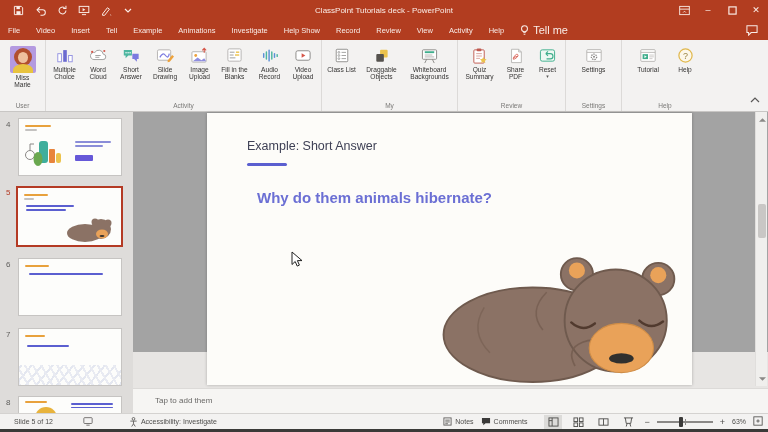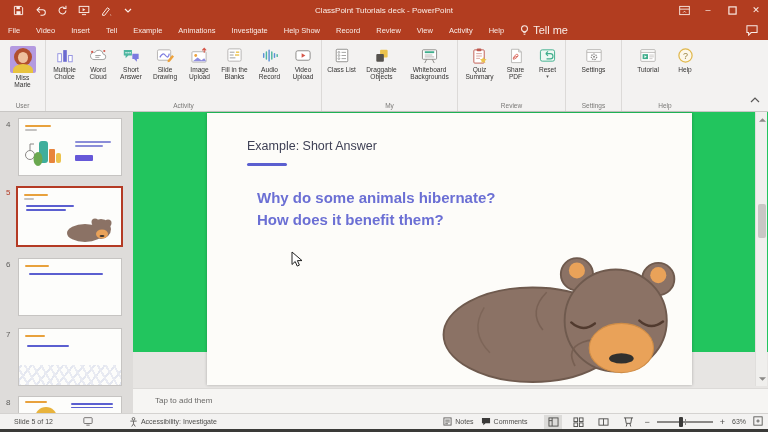--- a/index.html
+++ b/index.html
@@ -49,21 +49,21 @@
   .thumb { position:absolute; left:18px; top:0; width:104px; height:58px; background:#fdfdfb; border:1px solid #c6c4c2; overflow:hidden; }
   .thumb.sel { left:16px; width:107px; height:61px; border:2px solid #b43a24; }
   .mline { position:absolute; height:2px; border-radius:1px; }
   .o { background:#e8a13c; } .b { background:#8a8dd8; } .bb { background:#5b5fd0; } .g { background:#c4c2c0; }
   .mbtn { position:absolute; background:#6658d8; border-radius:1px; }
   .pattern7 { position:absolute; left:0; right:0; bottom:0; height:20px;
     background:repeating-linear-gradient(60deg,#e9ebf2 0 2px,transparent 2px 7px),repeating-linear-gradient(-50deg,#e4e7f0 0 2px,transparent 2px 8px); }
   .mound8 { position:absolute; left:16px; top:10px; width:22px; height:11px; background:#e8b33c; border-radius:11px 11px 0 0; }
 
   
-  .editor { position:absolute; top:112px; left:133px; right:0; height:240px; background:#22c55e; }
+  .editor { position:absolute; top:112px; left:133px; right:0; height:240px; background:#a3a3a3; }
   .slide { position:absolute; left:74px; top:1px; width:485px; height:272px; background:#fdfcf9; box-shadow:0 0 3px rgba(0,0,0,.25); }
   .slide-title { position:absolute; left:40px; top:26px; font-size:12.5px; color:#3f4156; }
   .title-underline { position:absolute; left:40px; top:50px; width:40px; height:3px; background:#5b5fd0; border-radius:2px; }
   .question { position:absolute; left:50px; top:74px; font-size:15px; font-weight:bold; color:#6b6fd4; line-height:1.45; }
   .bear { position:absolute; right:8px; bottom:2px; }
 
   
   .vscroll { position:absolute; right:1px; top:0; width:12px; height:274px; background:#f0efed; border-left:1px solid #e0dedc; }
   .vs-btn { position:absolute; left:0; width:12px; height:14px; display:flex; align-items:center; justify-content:center; color:#8a8886; font-size:6px; }
   .vs-thumb { position:absolute; left:2px; top:92px; width:8px; height:34px; background:#c9c7c5; border-radius:2px; }
@@ -485,22 +485,21 @@
         <div class="mline bb" style="left:52px;top:10px;width:42px;height:1px"></div>
       </div>
     </div>
   </div>
 
   <div class="editor">
     <div class="slide">
       <div class="slide-title">Example: Short Answer</div>
       <div class="title-underline"></div>
       <div class="question">
-        <div>Why do some animals hibernate?</div>
-        <div>How does it benefit them?</div>
+        <div>Why do them animals hibernate?</div>
       </div>
       <svg class="bear" width="252" height="140" viewBox="0 0 260 148">
         <g stroke="#6f5a4e" stroke-width="2">
           <circle cx="150" cy="33" r="17" fill="#8b7265"></circle>
           <circle cx="236" cy="38" r="17" fill="#8b7265"></circle>
           <ellipse cx="103" cy="97" rx="94" ry="50" fill="#8b7265"></ellipse>
           <circle cx="191" cy="82" r="54" fill="#8b7265"></circle>
         </g>
         <circle cx="150" cy="29" r="8.5" fill="#e9a259"></circle>
         <circle cx="236" cy="34" r="8.5" fill="#e9a259"></circle>

